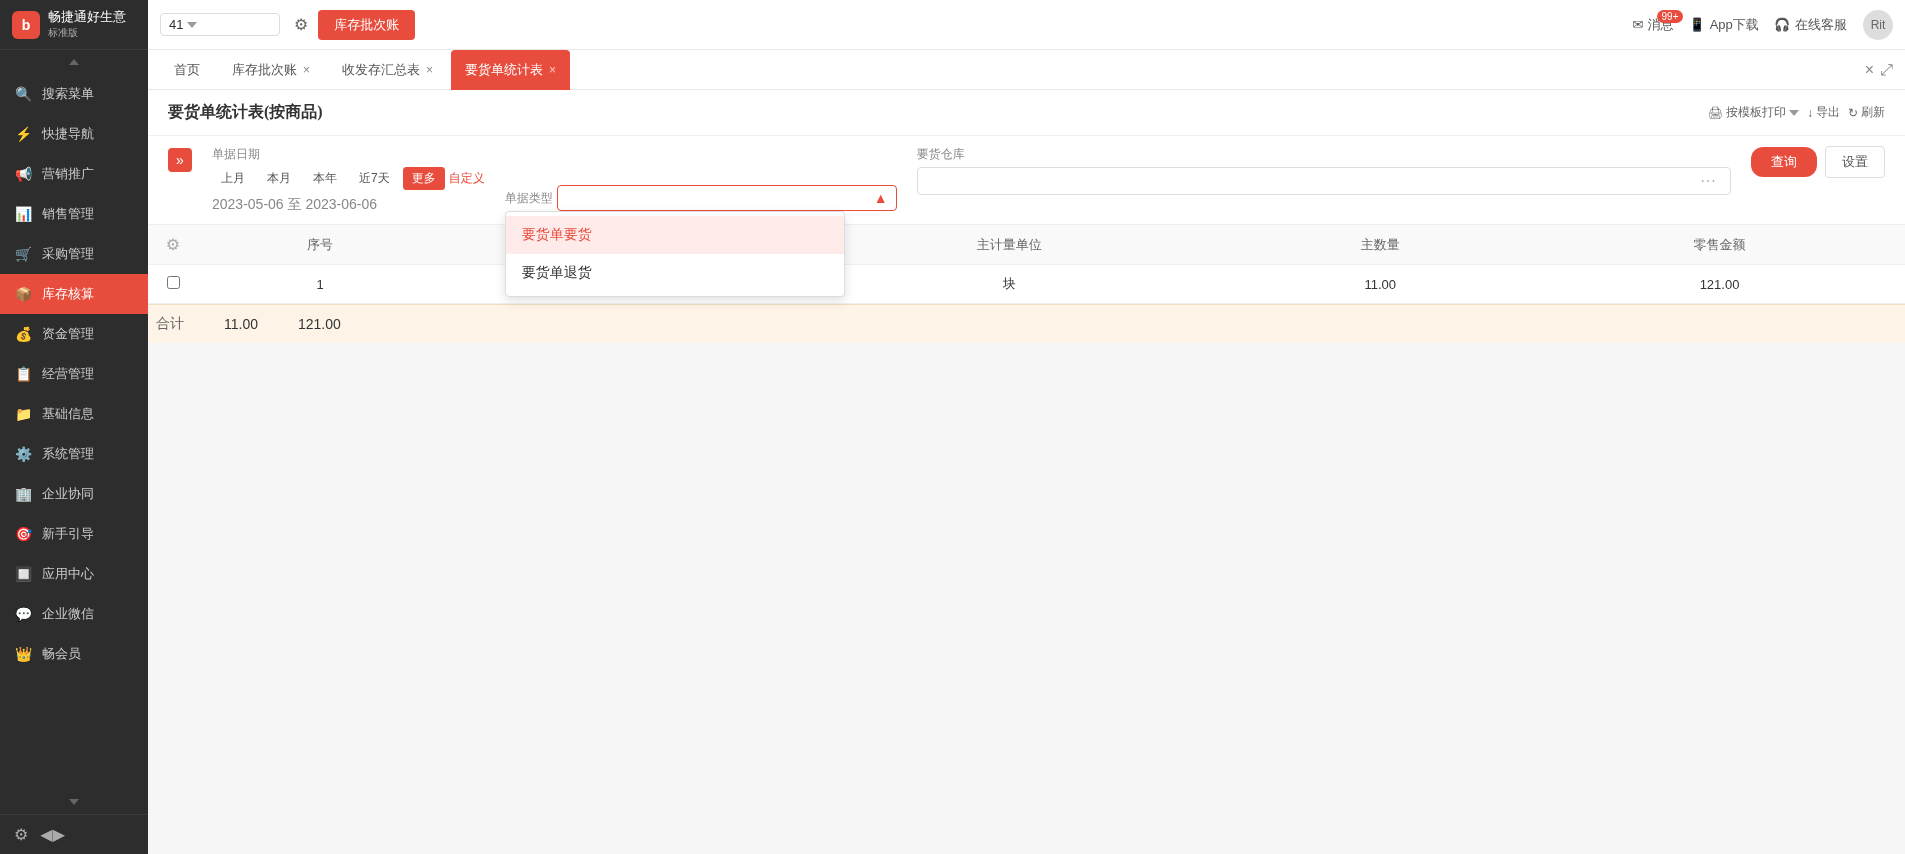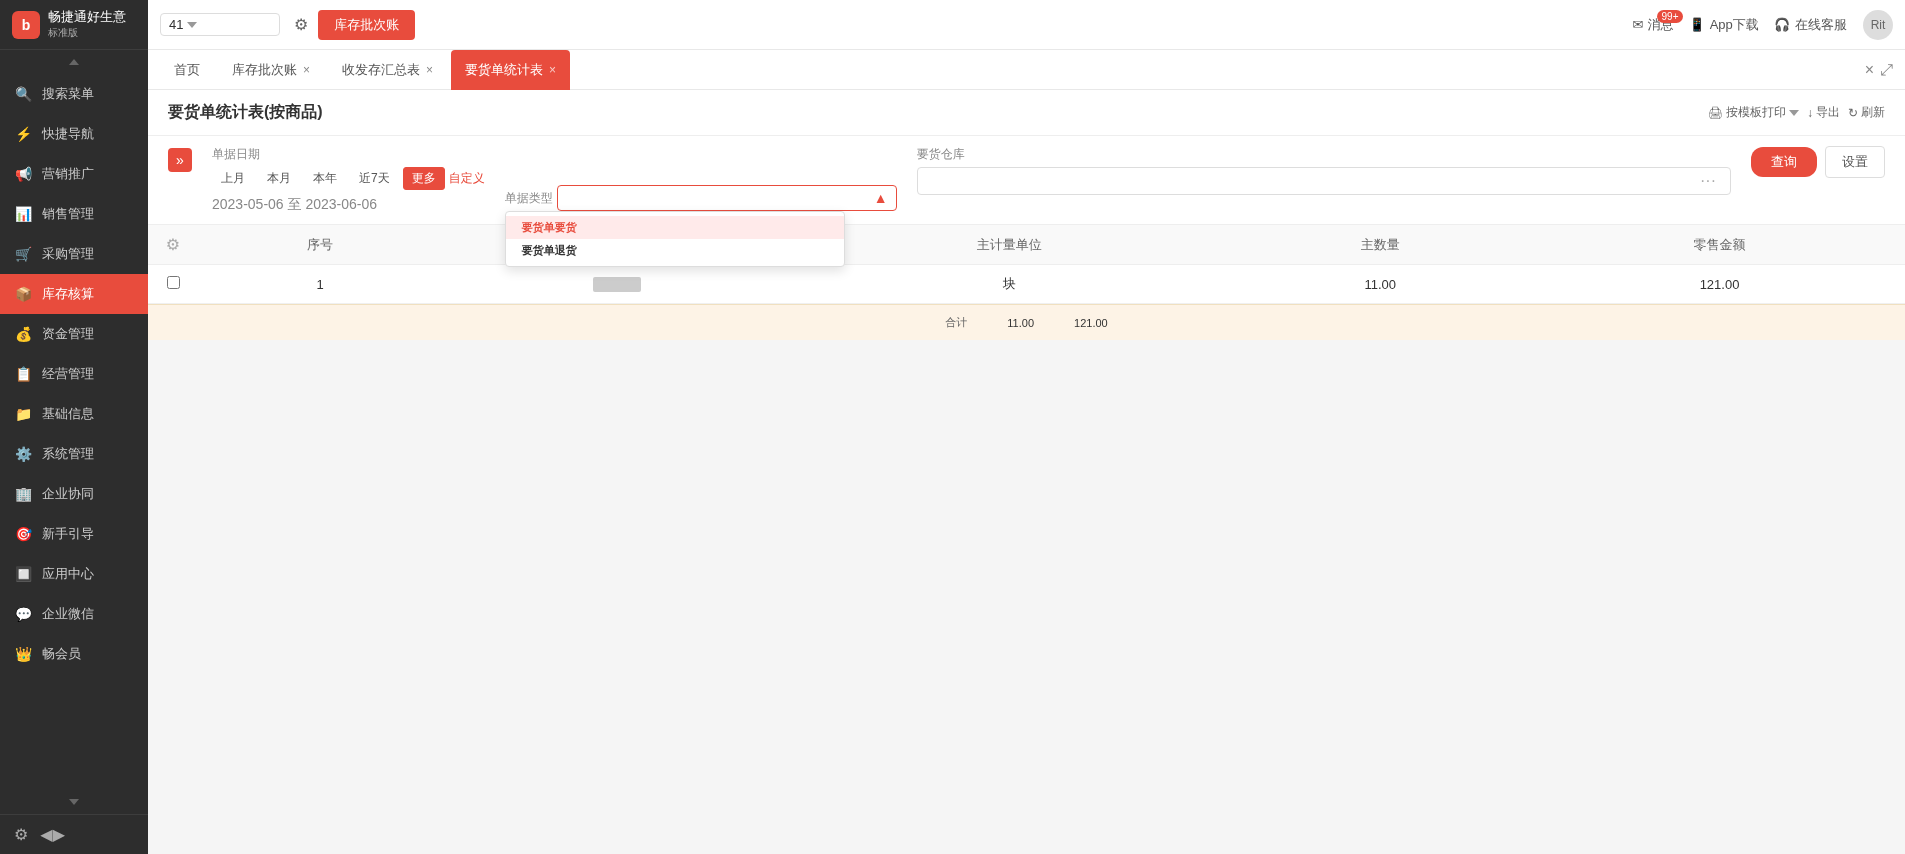--- a/index.html
+++ b/index.html
@@ -181,21 +181,21 @@
 
     
     .page-header {
       background: #fff;
       padding: 12px 20px;
       display: flex;
       align-items: center;
       justify-content: space-between;
       border-bottom: 1px solid #eee;
     }
-    .page-title { font-size: 16px; font-weight: 600; color: #333; }
+    .page-title { font-size: 16px; font-weight: 600; color: #333; font-family: Liberation Serif, serif; }
     .page-header-actions { display: flex; align-items: center; gap: 8px; font-size: 12px; color: #666; }
     .page-header-actions span { cursor: pointer; display: flex; align-items: center; gap: 3px; }
 
     
     .filter-bar {
       background: #fff;
       padding: 10px 20px;
       display: flex;
       align-items: flex-start;
       gap: 20px;
@@ -269,25 +269,24 @@
       left: 0;
       background: #fff;
       border: 1px solid #ddd;
       border-radius: 4px;
       box-shadow: 0 4px 12px rgba(0,0,0,0.12);
       z-index: 100;
       min-width: 340px;
       padding: 4px 0;
     }
     .dropdown-item {
-      padding: 4px 16px;
-      cursor: pointer;
-      font-size: 11px;
+      padding: 10px 16px;
+      cursor: pointer;
+      font-size: 14px;
       color: #333;
-      font-weight: bold;
     }
     .dropdown-item.selected { background: #ffeaea; color: #e84c3d; }
 
     .filter-warehouse-group {
       display: flex;
       flex-direction: column;
       gap: 4px;
       flex: 1;
     }
     .filter-warehouse-input-wrap {
@@ -353,28 +352,27 @@
       padding: 10px 12px;
       text-align: center;
       border-bottom: 1px solid #f0f0f0;
       color: #333;
     }
     .settings-col { color: #aaa; cursor: pointer; font-size: 16px; }
 
     
     .table-footer {
       background: #fdf3e6;
-      padding: 10px 28px;
-      display: flex;
-      align-items: center;
-      font-size: 11px;
+      padding: 10px 8px;
+      display: flex;
+      align-items: center;
+      font-size: 14px;
       color: #333;
       gap: 40px;
       border-top: 1px solid #f0e0c0;
-      justify-content: center;
     }
     .total-label { color: #666; }
     .total-value { color: #333; font-weight: 500; }
 
     .self-define-link { color: #e84c3d; cursor: pointer; font-size: 12px; }
   </style>
 </head>
 <body>
 
 <div class="sidebar">

